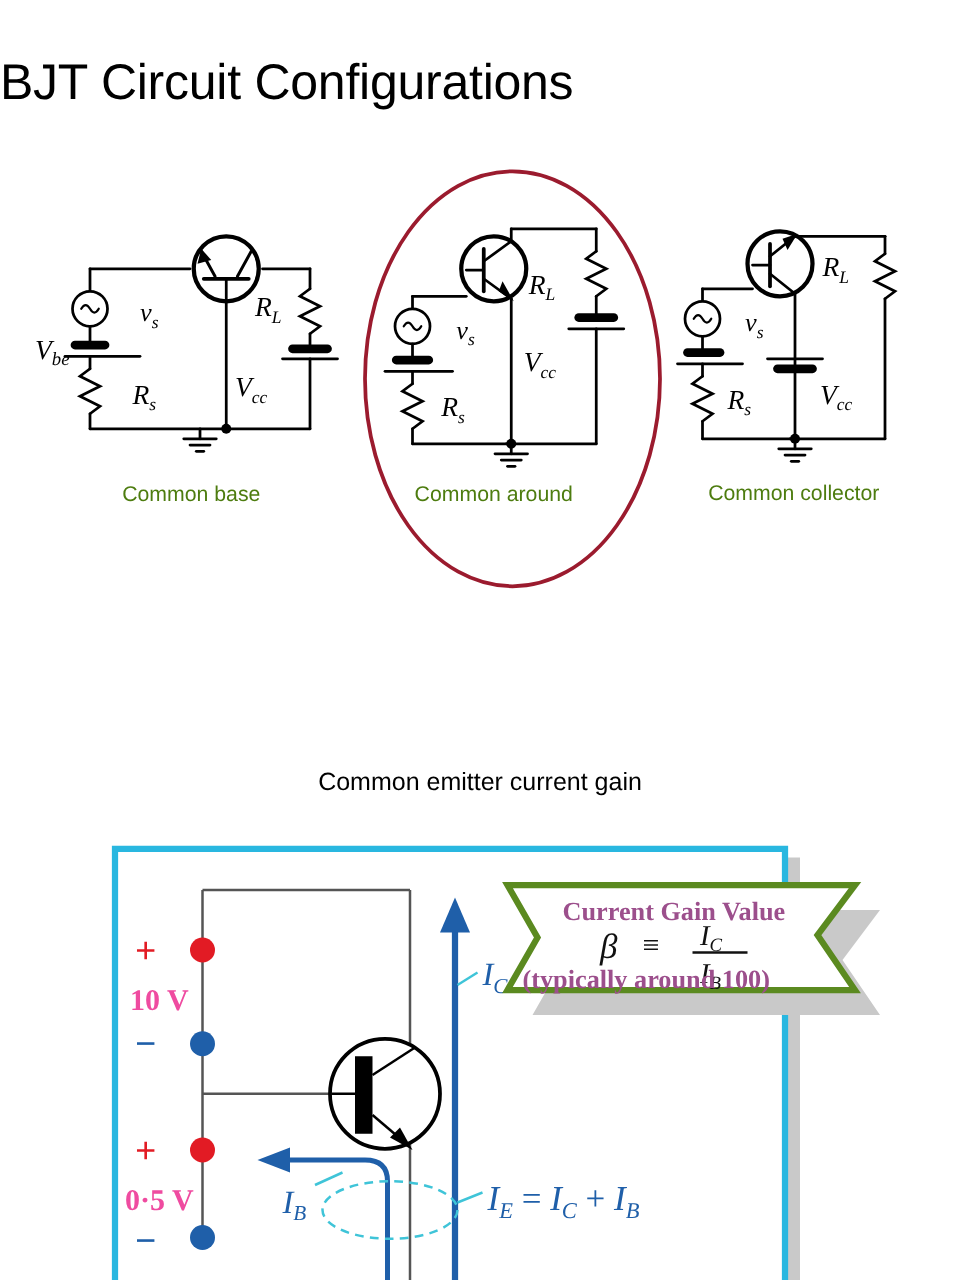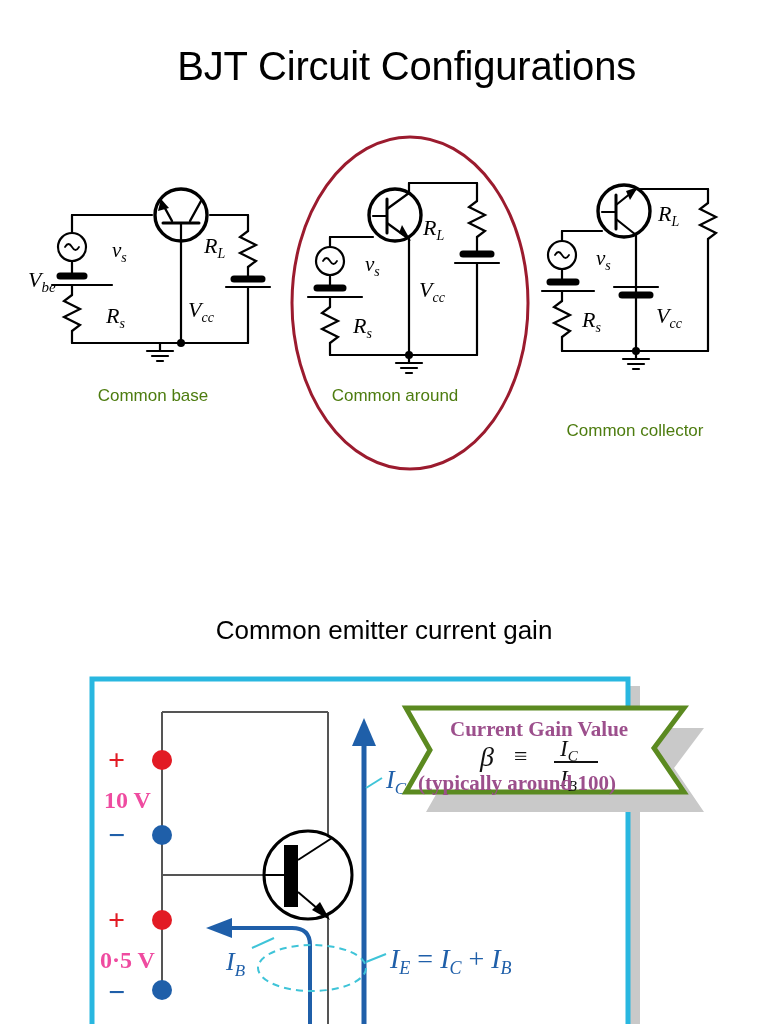--- a/index.html
+++ b/index.html
@@ -17,52 +17,52 @@
     color: #000000;
   }
   #slide {
     position: absolute;
     left: 0; top: 0;
     width: 768px;
     height: 1024px;
   }
   .page-title {
     position: absolute;
-    left: 16px;
+    left: 0;
     top: 44px;
     width: 620px;
-    text-align: right;
+    text-align: left;
     font-size: 40px;
     font-family: "Liberation Sans", sans-serif;
     font-weight: normal;
     color: #000000;
     letter-spacing: -0.2px;
     white-space: nowrap;
   }
   .section-title {
     position: absolute;
     left: 0;
     top: 615px;
     width: 768px;
     text-align: center;
-    font-size: 26px;
+    font-size: 20px;
     font-family: "Liberation Sans", sans-serif;
     color: #000000;
   }
   .circuit-caption {
     position: absolute;
     font-size: 17px;
     font-family: "Liberation Sans", sans-serif;
     color: #4d7c0f;
     text-align: center;
     white-space: nowrap;
   }
   .cap-cb { left: 55px;  top: 386px; width: 196px; }
   .cap-ce { left: 300px; top: 386px; width: 190px; }
-  .cap-cc { left: 535px; top: 385px; width: 200px; margin-top: 36px; }
+  .cap-cc { left: 535px; top: 385px; width: 200px; }
 
   svg { display: block; }
   .circ-svg {
     position: absolute;
     overflow: visible;
   }
   .bottom-svg {
     position: absolute;
     left: 80px;
     top: 660px;

